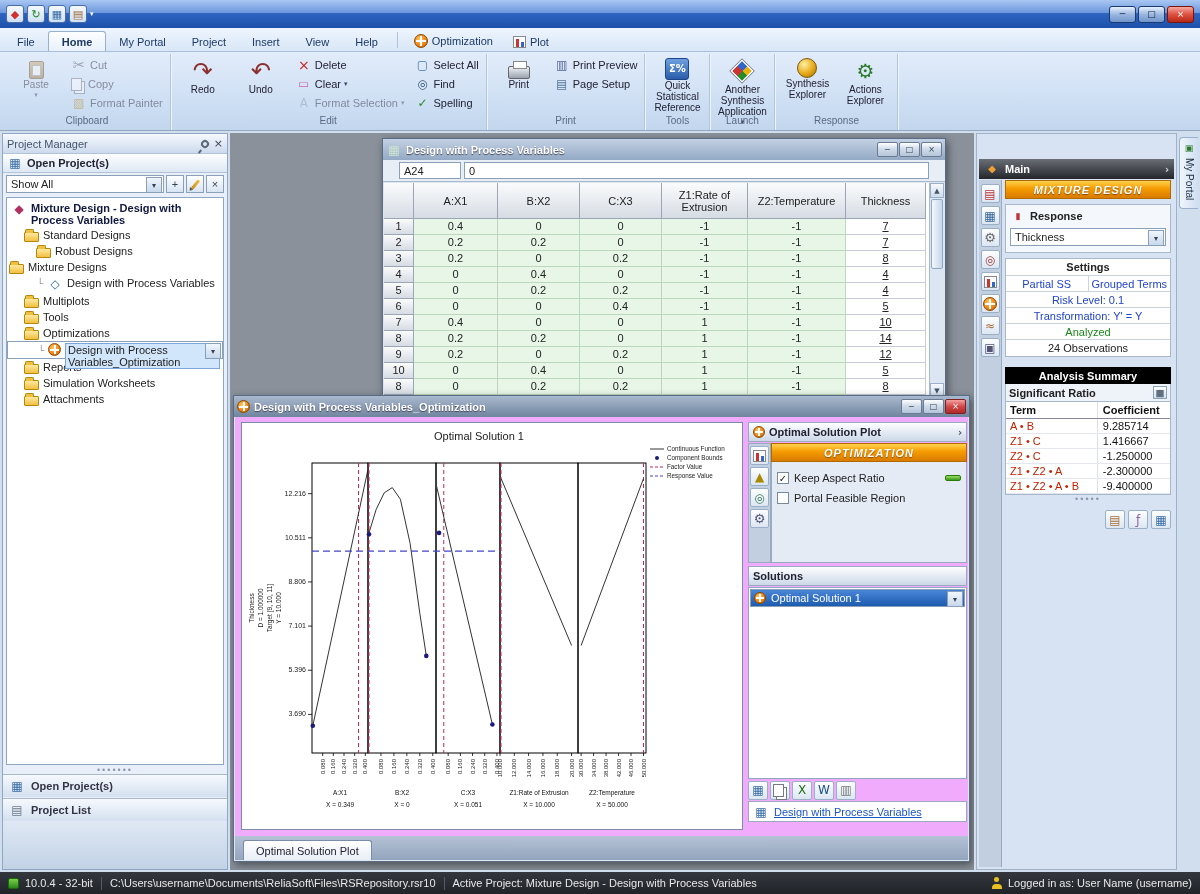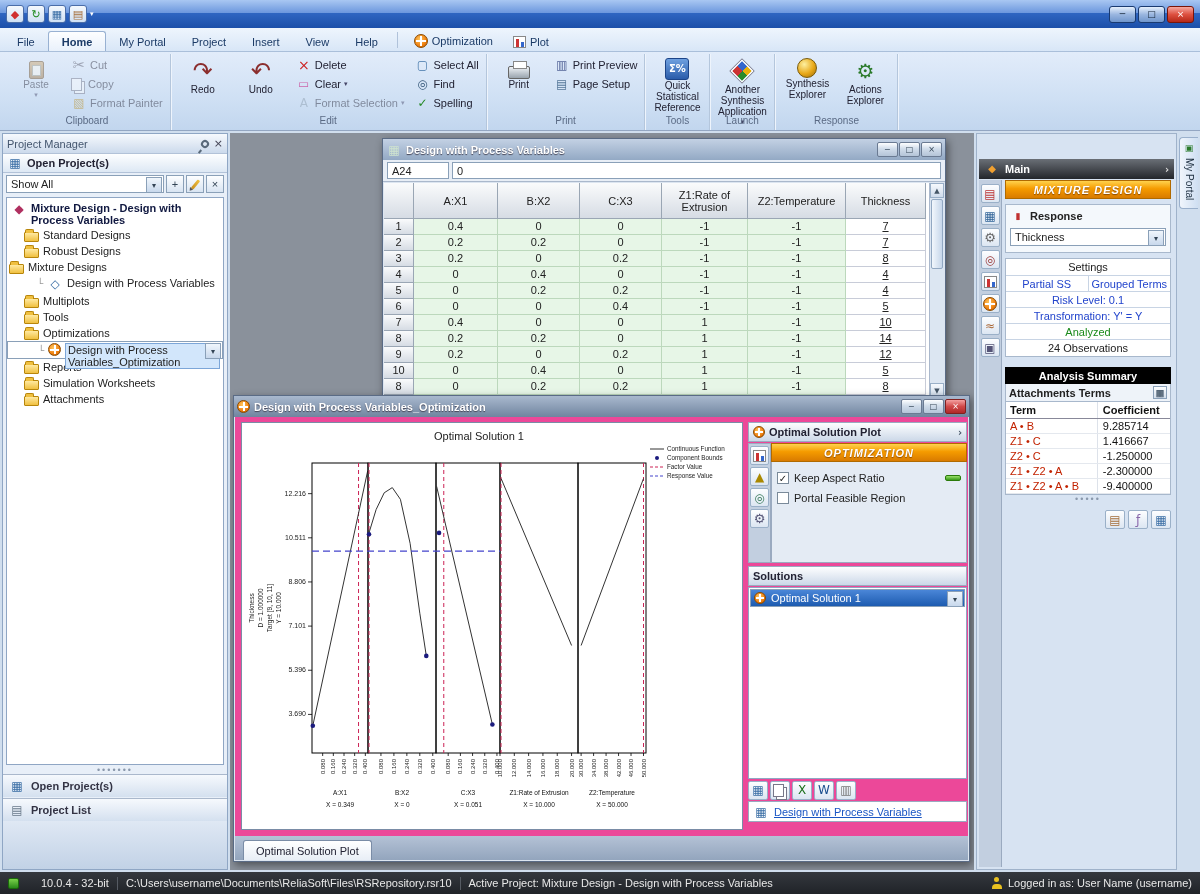--- a/index.html
+++ b/index.html
@@ -100,38 +100,38 @@
   .win-tb{height:21px;display:flex;align-items:center;gap:4px;padding:0 3px;
     background:linear-gradient(#c3d1e4,#93a9c4);}
   .win.active .win-tb{background:linear-gradient(#a9b9cf,#75890f0);background:linear-gradient(#a9b9ce,#70849f);}
   .win-tb .wt{color:#fff;font-weight:bold;text-shadow:0 1px 1px #445;white-space:nowrap;overflow:hidden;}
   .wbtns{margin-left:auto;display:flex;}
   .wbtn{width:21px;height:15px;margin-left:1px;border:1px solid #6a7a92;border-radius:2px;font-size:8px;color:#345;
     background:linear-gradient(#fdfeff,#d0dcea 45%,#b4c4d8);display:flex;align-items:center;justify-content:center;font-family:"DejaVu Sans",sans-serif;}
   .wbtn.close{background:linear-gradient(#f4a0a0,#d04848 50%,#b02828);color:#fff;border-color:#802020;}
   
   #win1{left:152px;top:5px;width:564px;height:262px;z-index:1;}
-  .formula-row{height:22px;display:flex;align-items:center;gap:3px;background:#e8eef6;padding:2px 4px;border-bottom:1px solid #aab8cc;}
+  .formula-row{height:22px;display:flex;align-items:center;gap:3px;background:#e8eef6;padding:2px 16px;border-bottom:1px solid #aab8cc;}
   .namebox{width:62px;height:17px;background:#fff;border:1px solid #8aa0b8;display:flex;align-items:center;padding:0 4px;}
   .fxfield{flex:1;height:17px;background:#fff;border:1px solid #8aa0b8;display:flex;align-items:center;padding:0 4px;}
   .grid-wrap{position:absolute;left:1px;right:1px;top:44px;bottom:1px;background:#fff;overflow:hidden;}
   .srow{display:flex;}
   .scell{flex:none;text-align:center;overflow:hidden;border-right:1px solid #bcd8bc;border-bottom:1px solid #bcd8bc;background:#e7f6e7;line-height:15px;height:16px;}
   .scell.hd{background:linear-gradient(#fafbfc,#d6dce4);border-right:1px solid #9aa6b4;border-bottom:1px solid #9aa6b4;
     height:36px;display:flex;align-items:center;justify-content:center;line-height:12px;padding:0 2px;}
   .scell.rn{background:linear-gradient(#fafbfc,#d6dce4);border-right:1px solid #9aa6b4;border-bottom:1px solid #9aa6b4;}
   .scell.resp{background:#fff;border-right:1px solid #c8ccd8;border-bottom:1px solid #c8ccd8;text-decoration:underline;}
   .vscroll{position:absolute;right:0;top:0;bottom:0;width:15px;background:#dce6f2;border-left:1px solid #aab8cc;}
   .vs-btn{height:15px;background:linear-gradient(#f6f9fd,#cfdcec);border:1px solid #9ab0c8;font-size:7px;color:#456;
     display:flex;align-items:center;justify-content:center;font-family:"DejaVu Sans",sans-serif;}
   .vs-btn.bottom{position:absolute;bottom:0;left:0;right:0;}
   .vs-thumb{position:absolute;top:16px;height:70px;left:1px;right:1px;background:linear-gradient(90deg,#f2f7fc,#c6d6ea);border:1px solid #92a8c2;border-radius:2px;}
   
   #win2{left:3px;top:262px;width:737px;height:467px;z-index:2;}
-  .win2-body{position:absolute;left:1px;right:1px;top:21px;bottom:25px;background:#ec4899;}
+  .win2-body{position:absolute;left:1px;right:1px;top:21px;bottom:25px;background:#f0abfc;}
   .plot-box{position:absolute;left:6px;top:5px;width:502px;height:408px;background:#fff;border:1px solid #7a8ca6;}
   .right-col{position:absolute;left:513px;top:5px;width:219px;height:408px;}
   .sec-hdr{height:20px;background:linear-gradient(#fdfeff,#ccd8e8);border:1px solid #9aaac0;
     display:flex;align-items:center;gap:4px;padding:0 4px;font-weight:bold;color:#223;}
   .chev{margin-left:auto;color:#456;font-family:"DejaVu Sans",sans-serif;font-size:10px;}
   .orange-banner{height:19px;background:linear-gradient(#ffd24d,#f59b00 45%,#d97b00);
     display:flex;align-items:center;justify-content:center;color:#fff;font-weight:bold;font-style:italic;
     letter-spacing:1px;font-size:11px;text-shadow:0 1px 1px #8a4a00;border:1px solid #b06a00;}
   .opt-mid{display:flex;margin-top:1px;}
   .rail{width:23px;background:#c2cfe0;border:1px solid #9aaac0;display:flex;flex-direction:column;align-items:center;padding-top:2px;gap:2px;}
@@ -159,21 +159,21 @@
   
   .right-region{position:absolute;left:976px;top:2px;width:201px;height:737px;background:#d7e3f2;border:1px solid #9fb2ca;}
   .main-hdr{position:absolute;left:2px;right:2px;top:25px;height:20px;background:linear-gradient(#6a6f76,#23262b);
     display:flex;align-items:center;gap:5px;padding:0 5px;color:#fff;font-weight:bold;}
   .rp-row{position:absolute;left:2px;right:2px;top:46px;bottom:2px;display:flex;}
   .rp-rail{width:23px;background:#c2cfe0;border-right:1px solid #9aaac0;display:flex;flex-direction:column;align-items:center;gap:3px;padding-top:4px;}
   .rp-main{flex:1;padding:0 3px;}
   .panelbox{background:#f4f8fc;border:1px solid #a8b8cc;margin-top:5px;}
   .resp-label{display:flex;align-items:center;gap:4px;font-weight:bold;padding:3px 4px 2px;}
   .resp-sel{margin:2px 4px 6px;}
-  .set-title{height:17px;display:flex;align-items:center;justify-content:center;font-weight:normal;border-bottom:1px solid #c8d4e4;}
+  .set-title{height:17px;display:flex;align-items:center;justify-content:center;font-weight:bold;border-bottom:1px solid #c8d4e4;}
   .set-split{display:flex;height:16px;border-bottom:1px solid #c8d4e4;}
   .set-split span{flex:1;display:flex;align-items:center;justify-content:center;color:#2244cc;}
   .set-split span:first-child{border-right:1px solid #c8d4e4;}
   .set-row{height:16px;display:flex;align-items:center;justify-content:center;color:#2244cc;border-bottom:1px solid #c8d4e4;}
   .set-row.green{color:#1a8a1a;}
   .set-row.plain{color:#222;border-bottom:none;}
   .blackbar{margin-top:10px;height:17px;background:#000;color:#fff;font-weight:bold;display:flex;align-items:center;justify-content:center;}
   .sig-row{height:18px;display:flex;align-items:center;padding:0 3px;font-weight:bold;background:#eef3f9;border:1px solid #a8b8cc;border-top:none;}
   .sig-grid{margin-left:auto;width:14px;height:13px;background:linear-gradient(#fdfeff,#d4dfec);border:1px solid #8aa0b8;display:flex;align-items:center;justify-content:center;font-size:9px;color:#567;}
   .terms{background:#fff;border:1px solid #a8b8cc;border-top:none;}
@@ -383,21 +383,21 @@
       </div>
       <div class="tree" id="tree">
           <div class="trow bold" style="padding-left: 4px;">
             <span class="ico" style="color: rgb(176, 48, 96);">◆</span>
             <span class="tlabel">Mixture Design - Design with Process Variables</span>
           </div>
           <div class="trow" style="padding-left: 17px;">
             <span class="ico icon-folder"></span>
             <span class="tlabel">Standard Designs</span>
           </div>
-          <div class="trow" style="padding-left: 17px;">
+          <div class="trow" style="padding-left: 29px;">
             <span class="ico icon-folder"></span>
             <span class="tlabel">Robust Designs</span>
           </div>
           <div class="trow" style="">
             <span class="ico icon-folder"></span>
             <span class="tlabel">Mixture Designs</span>
           </div>
           <div class="trow" style="padding-left: 30px;">
             <span class="tconn">└</span>
             <span class="ico" style="color: rgb(58, 110, 165);">◇</span>
@@ -840,21 +840,21 @@
               <span>Partial SS</span>
               <span>Grouped Terms</span>
             </div>
             <div class="set-row">Risk Level: 0.1</div>
             <div class="set-row">Transformation: Y' = Y</div>
             <div class="set-row green">Analyzed</div>
             <div class="set-row plain">24 Observations</div>
           </div>
           <div class="blackbar">Analysis Summary</div>
           <div class="sig-row">
-            <span>Attachments Terms</span>
+            <span>Significant Ratio</span>
             <span class="sig-grid">▦</span>
           </div>
           <div class="terms" id="terms-table">
             <div class="trow2 hd">
               <span class="c1">Term</span>
               <span class="c2">Coefficient</span>
             </div>
           <div class="trow2">
                 <span class="c1">A • B</span>
                 <span class="c2">9.285714</span>
@@ -893,21 +893,21 @@
     </div>
 
     <div class="portal-strip">
       <span class="ico" style="width:12px;height:12px;font-size:9px;color:#2a7a2a;">▣</span>
       <span class="portal-text">My Portal</span>
     </div>
   </div>
 
   <div class="statusbar">
     <span class="gstat"></span>
-    <span style="margin-left:22px;">10.0.4 - 32-bit</span>
+    <span style="margin-left:6px;">10.0.4 - 32-bit</span>
     <span class="sb-sep"></span>
     <span>C:\Users\username\Documents\ReliaSoft\Files\RSRepository.rsr10</span>
     <span class="sb-sep"></span>
     <span>Active Project: Mixture Design - Design with Process Variables</span>
     <span class="sb-right">
       <span class="user-ico"></span>
       <span>Logged in as: User Name (username)</span>
     </span>
   </div>
 </div>

